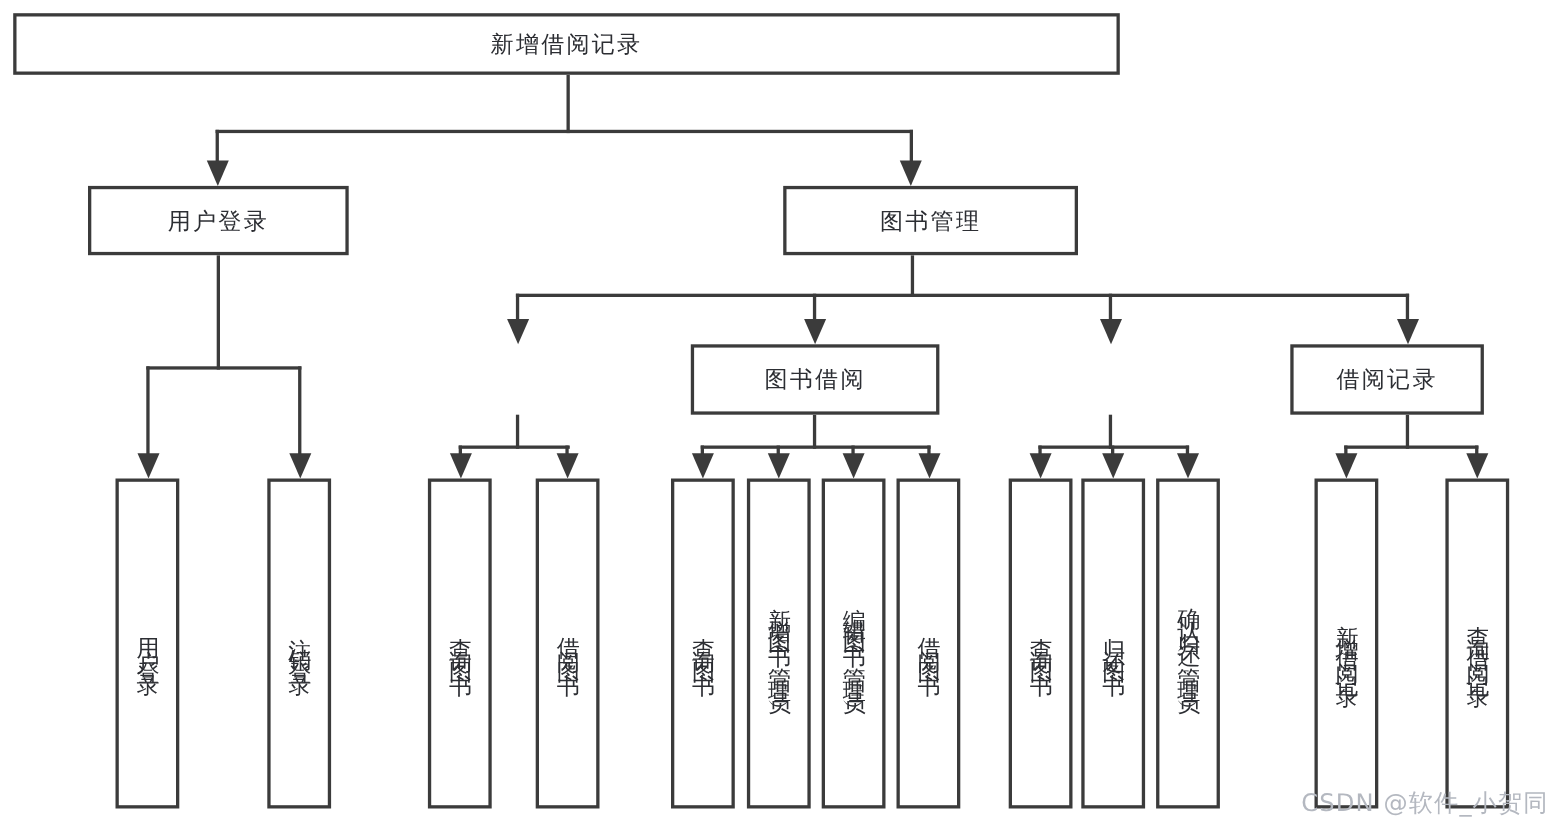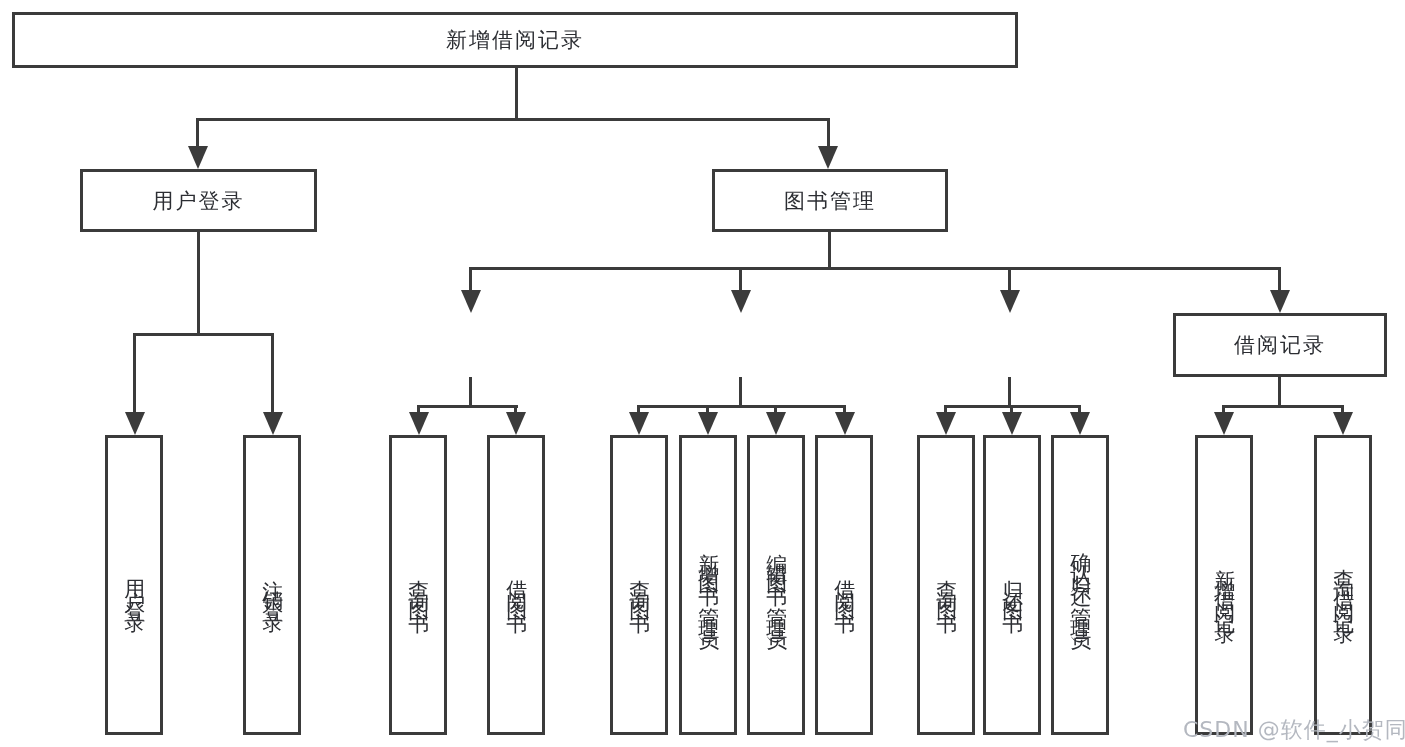--- a/index.html
+++ b/index.html
@@ -61,41 +61,42 @@
   <div class="box h" style="left:12px;top:12px;width:1006px;height:56px;">新增借阅记录</div>
 
   <div class="vline" style="left:515px;top:68px;height:53px;"></div>
   <div class="hline" style="left:196px;top:118px;width:634px;"></div>
   <div class="vline" style="left:196px;top:118px;height:30px;"></div>
   <div class="arrow" style="left:188px;top:146px;"></div>
   <div class="vline" style="left:827px;top:118px;height:30px;"></div>
   <div class="arrow" style="left:818px;top:146px;"></div>
 
   <div class="box h" style="left:80px;top:169px;width:237px;height:63px;">用户登录</div>
-  <div class="box h" style="left:712px;top:169px;width:236px;height:63px;">图书管理</div>
+  <div class="box h" style="left:712px;top:169px;width:268px;height:63px;">图书管理</div>
 
   <div class="vline" style="left:197px;top:232px;height:104px;"></div>
   <div class="hline" style="left:133px;top:333px;width:141px;"></div>
   <div class="vline" style="left:133px;top:333px;height:82px;"></div>
   <div class="arrow" style="left:125px;top:412px;"></div>
   <div class="vline" style="left:271px;top:333px;height:82px;"></div>
   <div class="arrow" style="left:263px;top:412px;"></div>
 
   <div class="vline" style="left:828px;top:232px;height:38px;"></div>
   <div class="hline" style="left:469px;top:267px;width:812px;"></div>
   <div class="vline" style="left:469px;top:267px;height:26px;"></div>
   <div class="arrow" style="left:461px;top:290px;"></div>
   <div class="vline" style="left:739px;top:267px;height:26px;"></div>
   <div class="arrow" style="left:731px;top:290px;"></div>
   <div class="vline" style="left:1008px;top:267px;height:26px;"></div>
   <div class="arrow" style="left:1000px;top:290px;"></div>
   <div class="vline" style="left:1278px;top:267px;height:26px;"></div>
   <div class="arrow" style="left:1270px;top:290px;"></div>
 
-  <div class="box h" style="left:1173px;top:313px;width:214px;height:64px;">借阅记录</div>
+  <div class="box h" style="left:628px;top:313px;width:226px;height:64px;">图书借阅</div>
+  <div class="box h" style="left:1173px;top:313px;width:176px;height:64px;">借阅记录</div>
 
   <div class="vline" style="left:469px;top:377px;height:31px;"></div>
   <div class="hline" style="left:417px;top:405px;width:101px;"></div>
   <div class="vline" style="left:417px;top:405px;height:9px;"></div>
   <div class="arrow" style="left:409px;top:412px;"></div>
   <div class="vline" style="left:514px;top:405px;height:9px;"></div>
   <div class="arrow" style="left:506px;top:412px;"></div>
 
   <div class="vline" style="left:739px;top:377px;height:31px;"></div>
   <div class="hline" style="left:637px;top:405px;width:209px;"></div>

